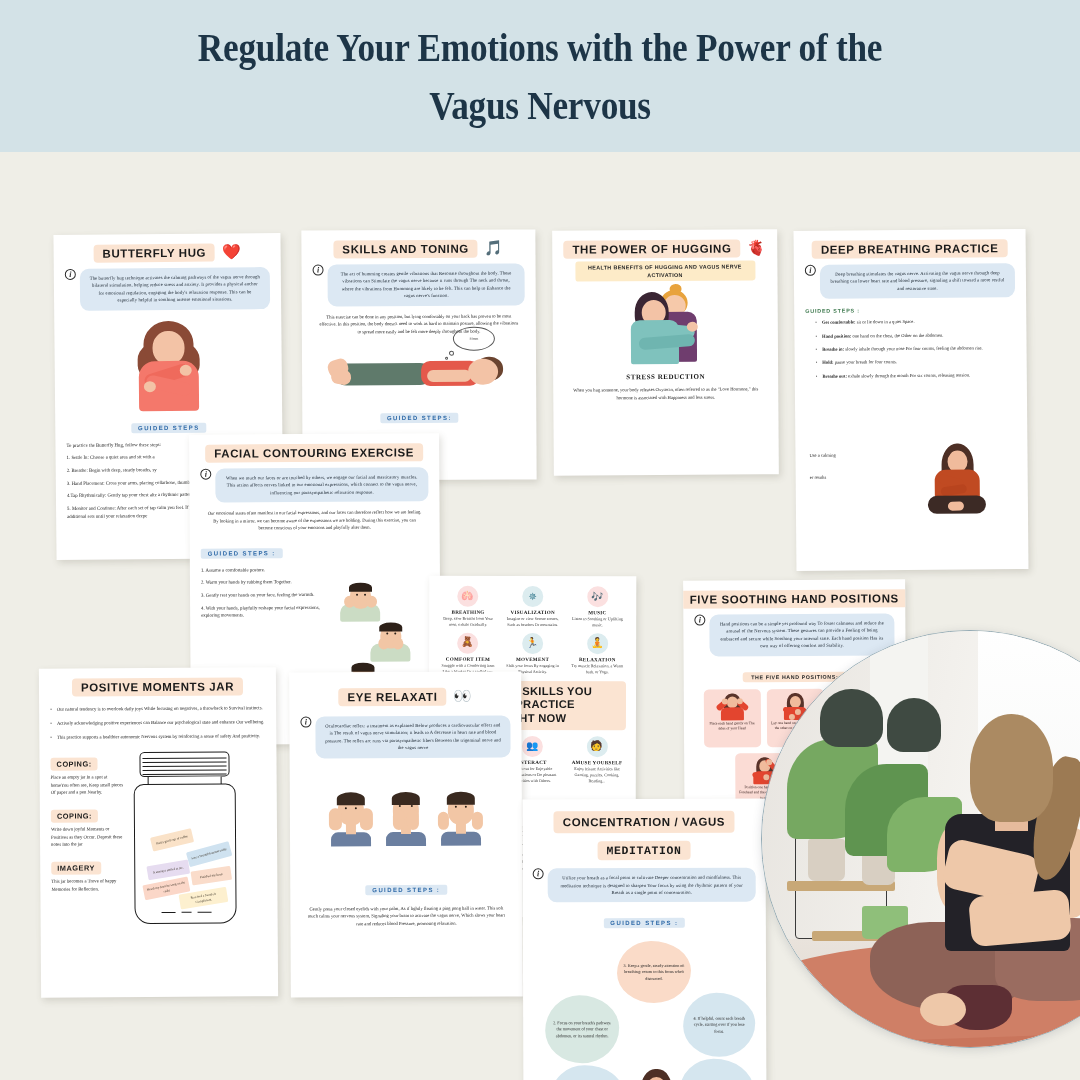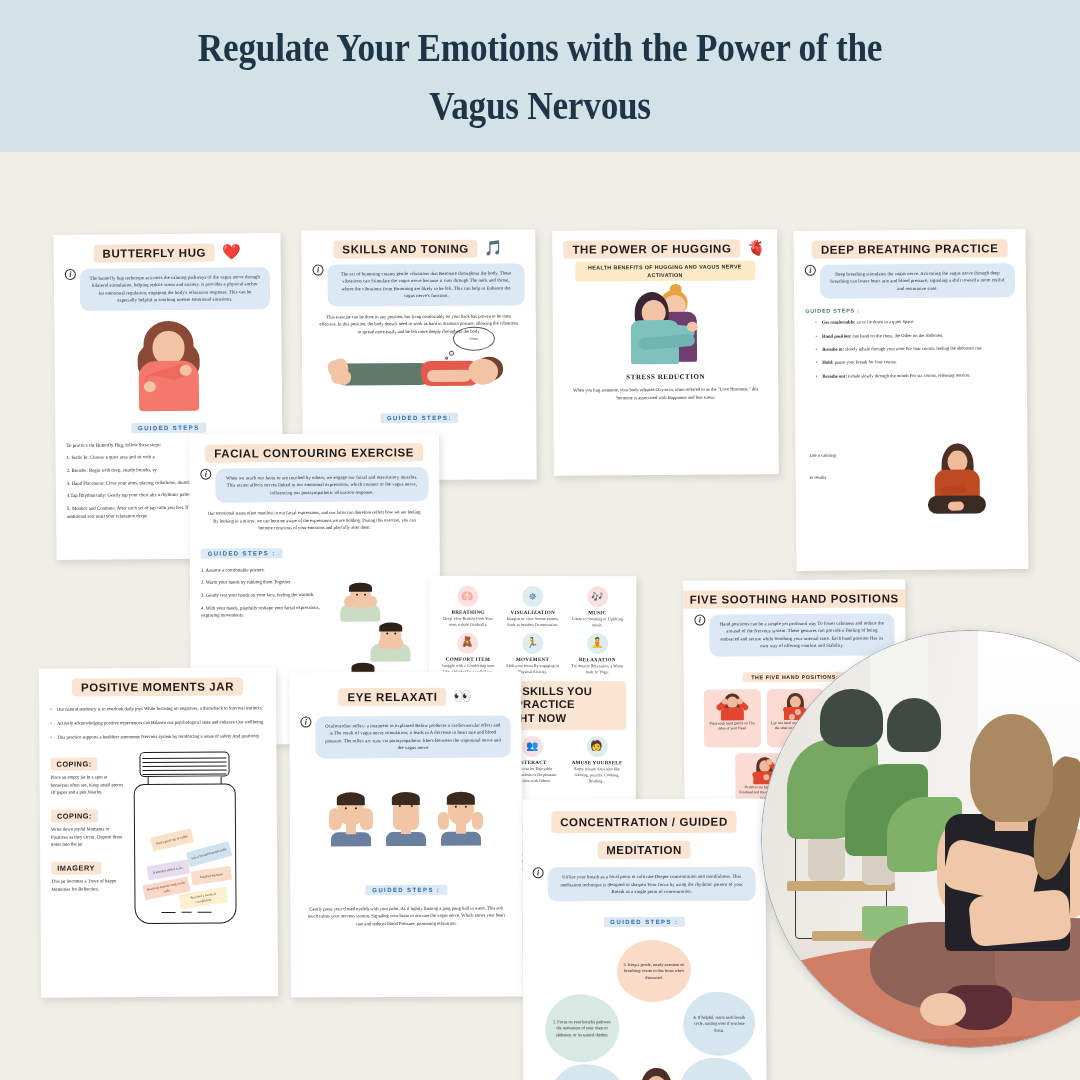--- a/index.html
+++ b/index.html
@@ -720,22 +720,22 @@
       </div>
 
       <div class="t-c" style="margin-top:32px;"><span class="steps-pill">GUIDED STEPS :</span></div>
       <div class="para mt9">Gently press your closed eyelids with your palm, As if lightly floating a ping pong ball in water. This soft touch calms your nervous system, Signaling your brain to activate the vagus nerve, Which slows your heart rate and reduces blood Pressure, promoting relaxation.</div>
     </div>
   </div>
 
   <div class="sheet" id="c-conc">
     <div class="sheet-inner" style="padding:12px 10px;">
       <div class="t-c">
-        <span class="title-pill" style="line-height:1.4;">CONCENTRATION / GUIDED</span><br>
-        <span class="title-pill" style="margin-top:8px;">MEDITATION</span>
+        <span class="title-pill" style="line-height:1.4;">CONCENTRATION / VAGUS</span><br>
+        <span class="title-pill" style="margin-top:8px;font-family:Liberation Mono, monospace;">MEDITATION</span>
       </div>
       <div style="margin-top:8px;display:flex;gap:4px;align-items:flex-start;">
         <span class="info-ico">i</span>
         <div class="callout">Utilize your breath as a focal point to cultivate Deeper concentration and mindfulness. This meditation technique is designed to sharpen Your focus by using the rhythmic pattern of your Breath as a single point of concentration.</div>
       </div>
       <div class="t-c mt9"><span class="steps-pill">GUIDED STEPS :</span></div>
 
       <div style="position:relative;height:196px;margin-top:4px;">
         <div class="blob" style="background:#fadbc8;left:84px;top:8px;width:74px;height:62px;">3. Keep a gentle, steady attention on breathing; return to this focus when distracted.</div>
         <div class="blob" style="background:#d8e8e2;left:12px;top:62px;width:74px;height:68px;">2. Focus on your breath's pathway, the movement of your chest or abdomen, or its natural rhythm.</div>

